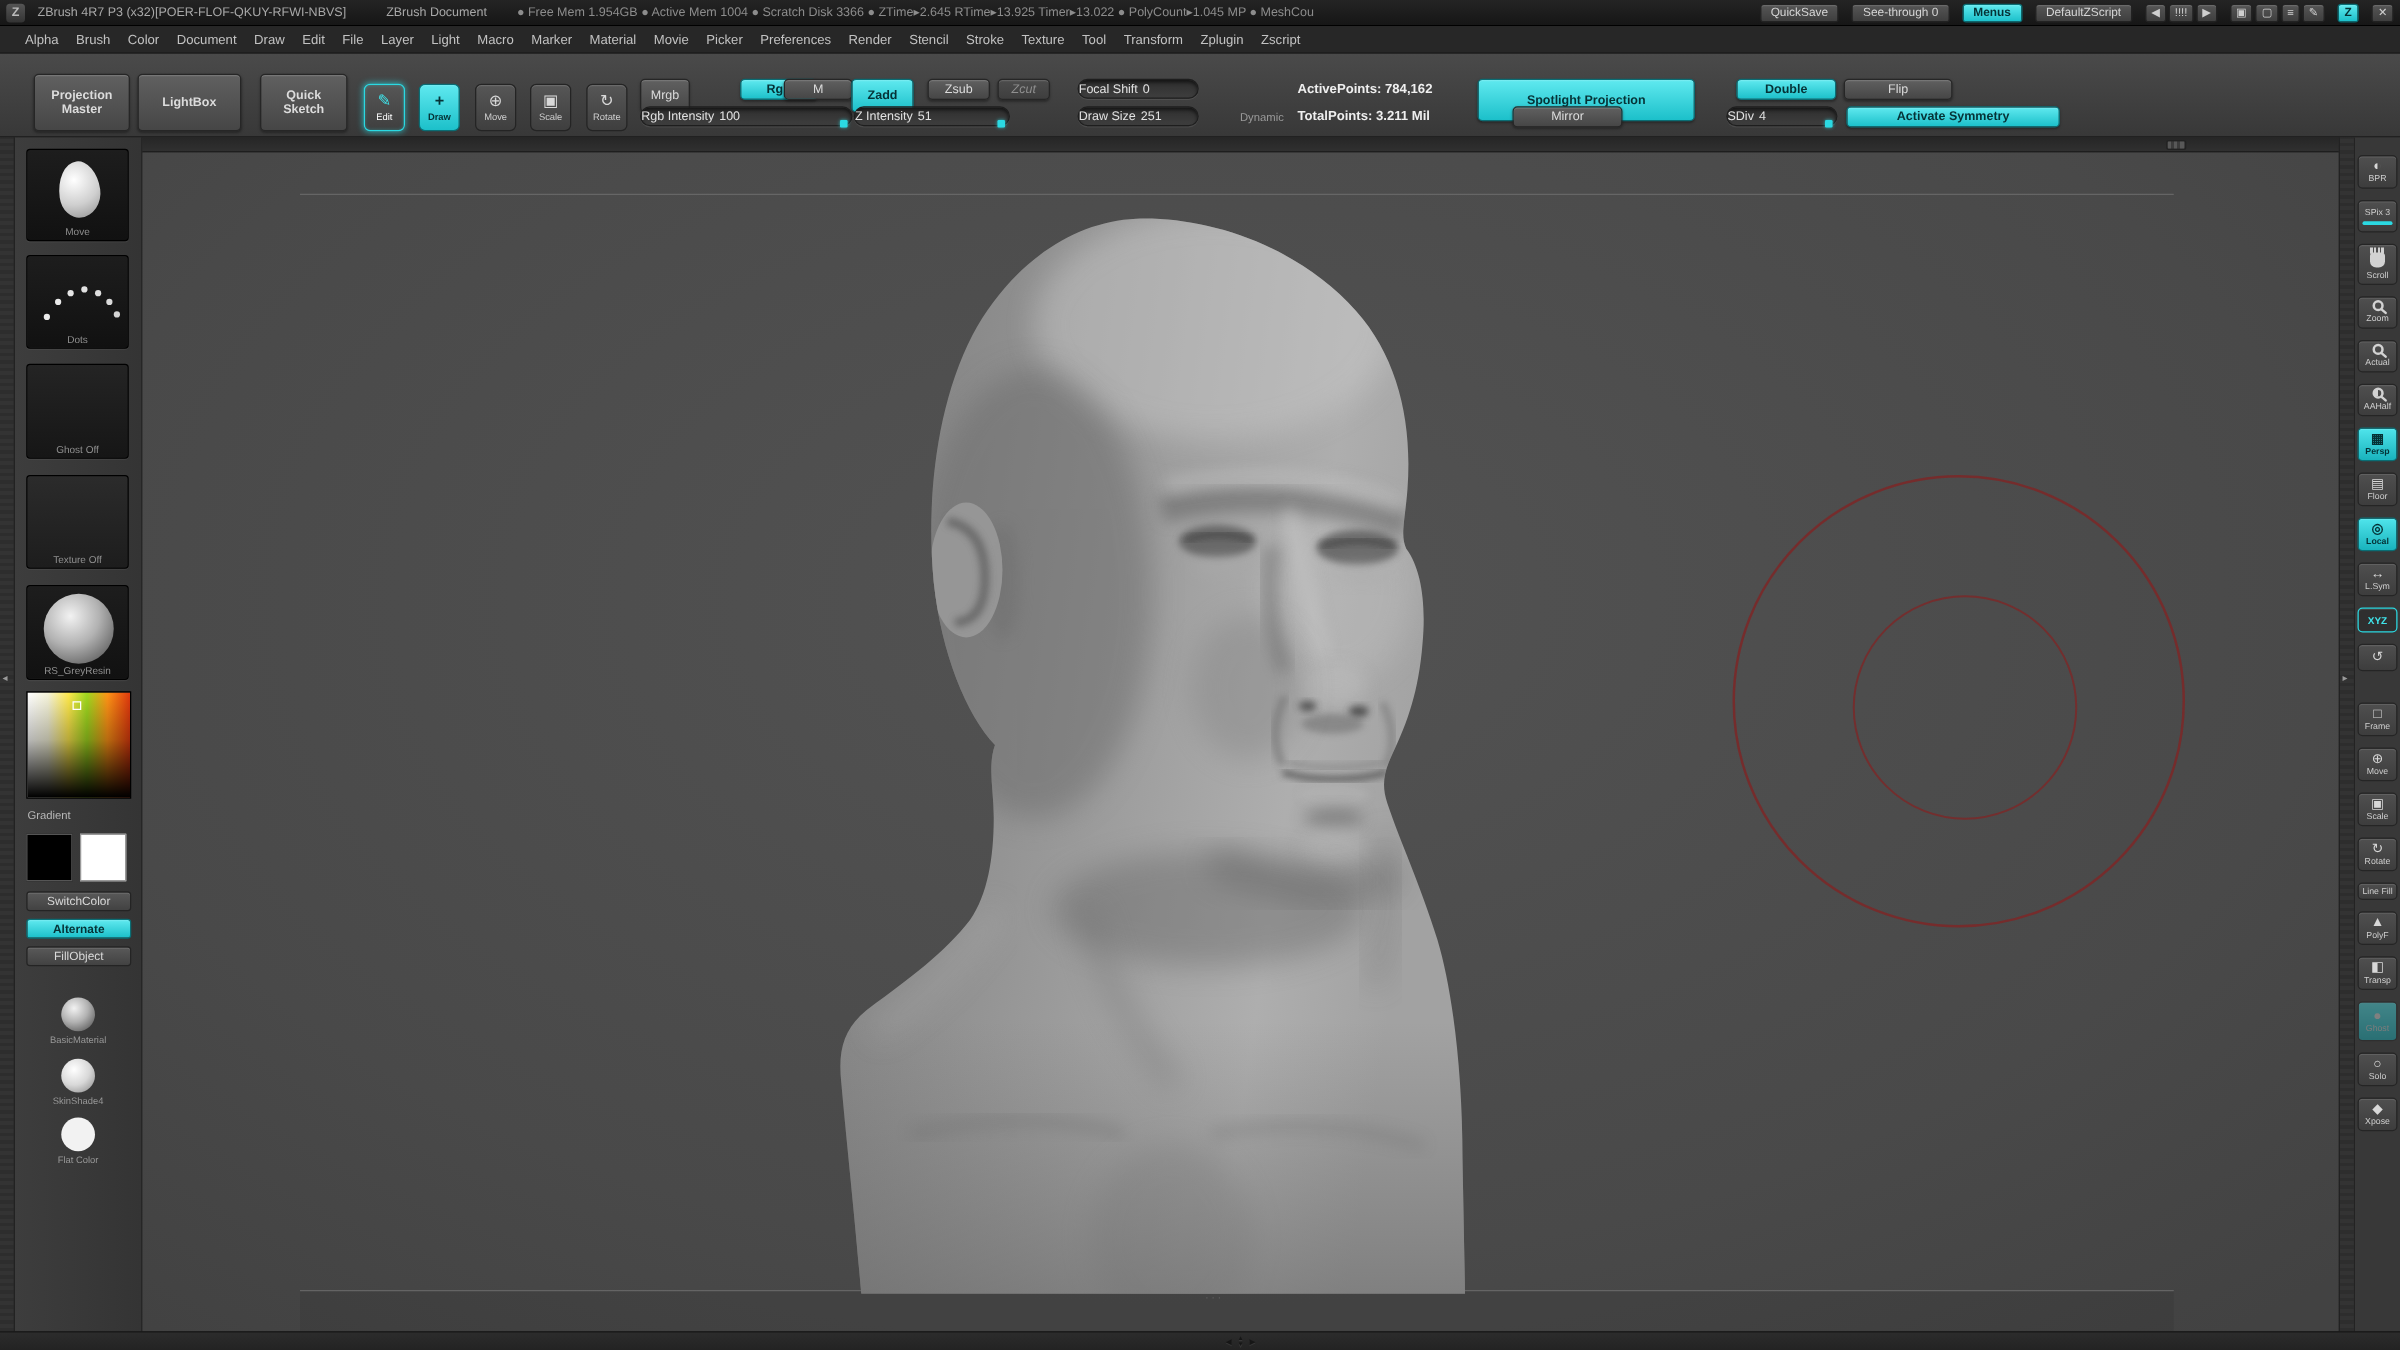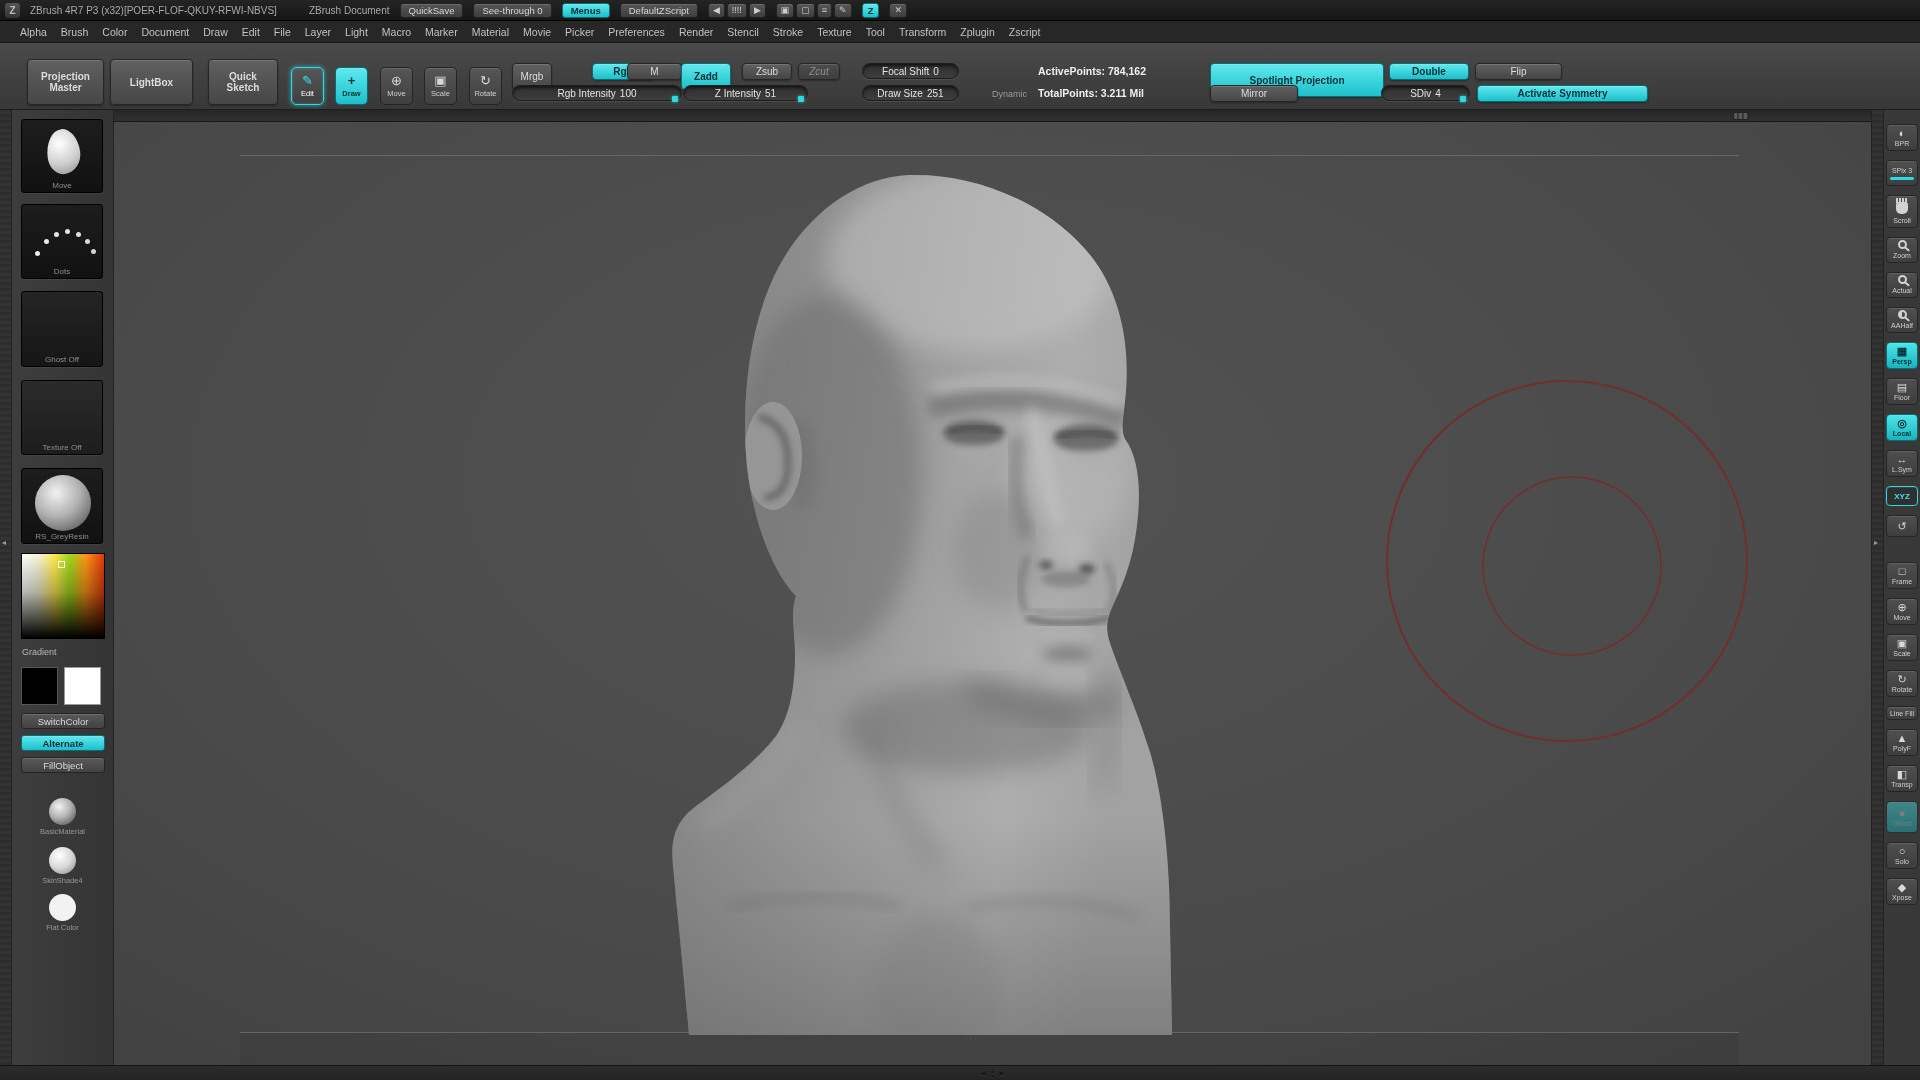--- a/index.html
+++ b/index.html
@@ -25,21 +25,21 @@
   .zbtn{position:absolute;display:flex;align-items:center;justify-content:center;text-align:center;background:linear-gradient(#606060,#464646);border:1px solid #262626;border-radius:4px;color:#dcdcdc;font-size:10px;line-height:1.1;box-shadow:inset 0 1px 0 rgba(255,255,255,.14),0 1px 2px rgba(0,0,0,.35);cursor:default}
   .zbtn.cyan{background:linear-gradient(#5fe9ef,#1cc0ca);color:#053236;font-weight:bold;border-color:#0a6d74}
   .zbtn.dim{color:#8f8f8f;background:linear-gradient(#4c4c4c,#3e3e3e)}
   .mode-btn{position:absolute;width:33px;height:38px;display:flex;flex-direction:column;align-items:center;justify-content:center;gap:2px;background:linear-gradient(#565656,#3f3f3f);border:1px solid #242424;border-radius:5px;box-shadow:inset 0 1px 0 rgba(255,255,255,.12)}
   .mode-btn .mi{font-size:13px;line-height:13px;color:#d8d8d8}
   .mode-btn .ml{font-size:7.5px;color:#cfcfcf}
   .mode-btn.edit-on{border-color:#2bd9e2;box-shadow:0 0 5px rgba(43,217,226,.7),inset 0 0 3px rgba(43,217,226,.4)}
   .mode-btn.edit-on .mi{color:#3fe3ea}.mode-btn.edit-on .ml{color:#fff}
   .mode-btn.draw-on{background:linear-gradient(#5fe9ef,#1cc0ca);border-color:#0a6d74}
   .mode-btn.draw-on .mi,.mode-btn.draw-on .ml{color:#053236;font-weight:bold}
-  .slider{position:absolute;height:16px;background:linear-gradient(#2e2e2e,#3e3e3e);border:1px solid #1e1e1e;border-radius:8px;box-shadow:inset 0 2px 3px rgba(0,0,0,.55),0 1px 0 rgba(255,255,255,.08);display:flex;align-items:center;justify-content:center;gap:4px;color:#e2e2e2;font-size:10px}
+  .slider{position:absolute;height:16px;background:linear-gradient(#2e2e2e,#3e3e3e);border:1px solid #1e1e1e;border-radius:8px;box-shadow:inset 0 2px 3px rgba(0,0,0,.55),0 1px 0 rgba(255,255,255,.08);display:flex;align-items:center;justify-content:flex-start;gap:4px;color:#e2e2e2;font-size:10px}
   .nub{position:absolute;right:3px;bottom:-2px;width:6px;height:6px;border-radius:1px;background:#2bd9e2;box-shadow:0 0 3px rgba(43,217,226,.8)}
   .shelf-text{position:absolute;color:#efefef;font-size:10.5px;font-weight:bold}
   .mini-label{position:absolute;color:#9a9a9a;font-size:9px}
 
   
   .main{position:absolute;top:110px;left:0;width:1920px;height:955px;display:flex}
   .vdivider{width:12px;height:100%;background:repeating-linear-gradient(0deg,#2d2d2d 0 3px,#333 3px 6px);border-right:1px solid #222;position:relative;flex:0 0 auto}
   .vdivider.right{border-right:none;border-left:1px solid #222}
   .vdivider .arr{position:absolute;top:428px;left:2px;font-size:8px;color:#9a9a9a}
 
@@ -87,20 +87,21 @@
 </style>
 </head>
 <body>
 
 <div class="app">
 
   <header class="titlebar">
     <span class="tlogo">Z</span>
     <span class="ttext">ZBrush 4R7 P3 (x32)[POER-FLOF-QKUY-RFWI-NBVS]</span>
     <span class="ttext" style="margin-left:22px">ZBrush Document</span>
+    <span class="tstats">● Free Mem 1.954GB  ● Active Mem 1004  ● Scratch Disk 3366  ● ZTime▸2.645 RTime▸13.925 Timer▸13.022  ● PolyCount▸1.045 MP  ● MeshCou</span>
     <div class="tb">
         <span>QuickSave</span>
       </div>
     <div class="tb">
         <span>See-through 0</span>
       </div>
     <div class="tb cyan">
         <span>Menus</span>
       </div>
     <div class="tb">
@@ -233,21 +234,21 @@
     </div>
     <div class="slider" style="left:862px;top:42px;width:97px">
       <span>Draw Size</span>
       <span>251</span>
     </div>
     <span class="mini-label" style="left:992px;top:46px">Dynamic</span>
 
     <span class="shelf-text" style="left:1038px;top:22px">ActivePoints: 784,162</span>
     <span class="shelf-text" style="left:1038px;top:44px">TotalPoints: 3.211 Mil</span>
 
-    <div class="zbtn cyan" style="left:1210px;top:20px;width:174px;height:34px">
+    <div class="zbtn cyan" style="left:1182px;top:20px;width:174px;height:34px">
         <span>Spotlight Projection</span>
       </div>
     <div class="zbtn cyan" style="left:1389px;top:20px;width:80px;height:17px">
         <span>Double</span>
       </div>
     <div class="zbtn" style="left:1475px;top:20px;width:87px;height:17px">
         <span>Flip</span>
       </div>
     <div class="zbtn" style="left:1210px;top:42px;width:88px;height:17px">
         <span>Mirror</span>

